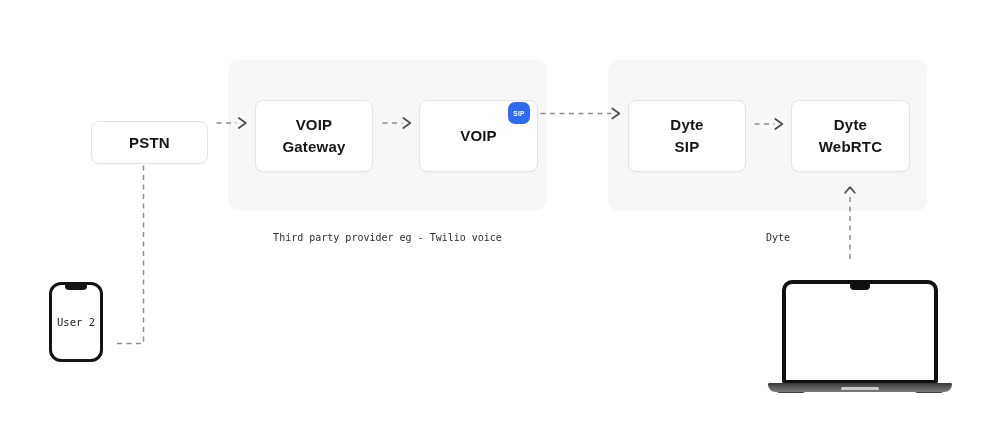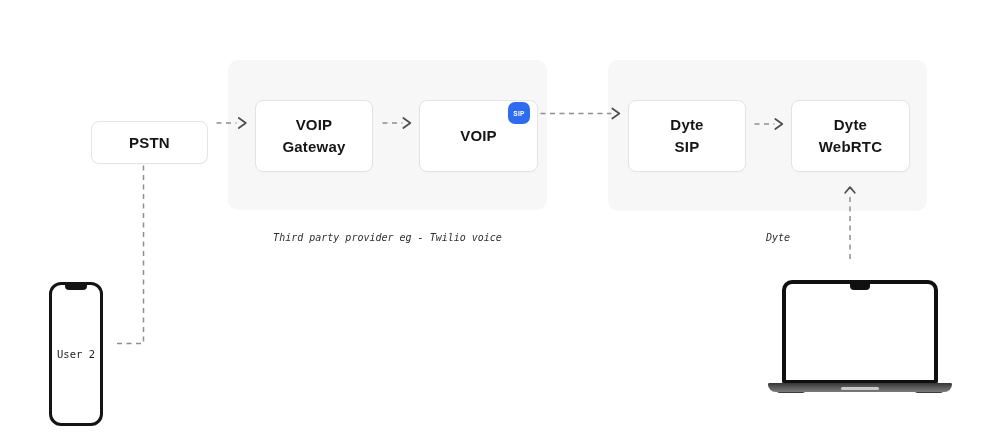--- a/index.html
+++ b/index.html
@@ -31,33 +31,33 @@
   
   .badge{
     position:absolute;left:508px;top:102px;width:22px;height:22px;border-radius:7px;
     background:#2e6bf0;color:#ffffff;font-size:6.5px;font-weight:700;letter-spacing:.4px;
     display:flex;align-items:center;justify-content:center;
   }
 
   
   .caption{
     position:absolute;font-family:"DejaVu Sans Mono",monospace;font-size:10px;
-    color:#2e2e2e;text-align:center;line-height:14px;font-style:italic;
+    color:#2e2e2e;text-align:center;line-height:14px;
   }
   #cap-third-party{left:228px;top:231px;width:319px;}
   #cap-dyte{left:608px;top:231px;width:340px;}
 
   
   .overlay{position:absolute;left:0;top:0;width:1000px;height:445px;pointer-events:none;}
   .dash{stroke:#8f8f8f;stroke-width:1.5;fill:none;stroke-dasharray:5 4.5;}
   .head{stroke:#4d4d4d;stroke-width:1.7;fill:none;stroke-linecap:round;stroke-linejoin:round;}
 
   
   .phone{
-    position:absolute;left:49px;top:282px;width:54px;height:144px;box-sizing:border-box;
+    position:absolute;left:49px;top:282px;width:54px;height:80px;box-sizing:border-box;
     border:3px solid #141414;border-radius:12px;background:#ffffff;
   }
   .phone-notch{
     position:absolute;top:0;left:50%;transform:translateX(-50%);
     width:22px;height:5px;background:#141414;border-radius:0 0 4px 4px;
   }
   .phone-label{
     position:absolute;inset:0;display:flex;align-items:center;justify-content:center;
     font-family:"DejaVu Sans Mono",monospace;font-size:10.5px;color:#1c1c1c;
   }

